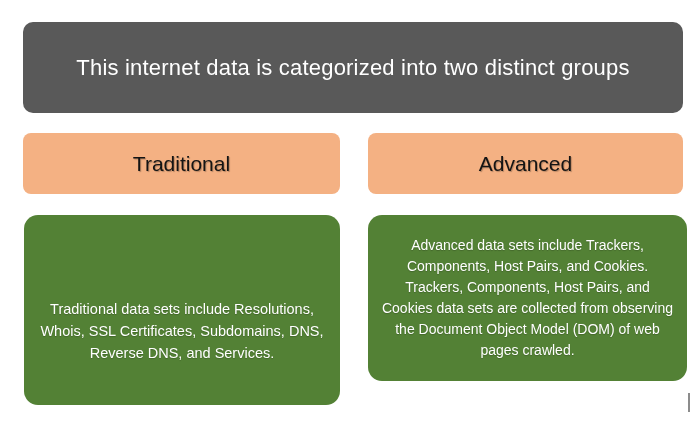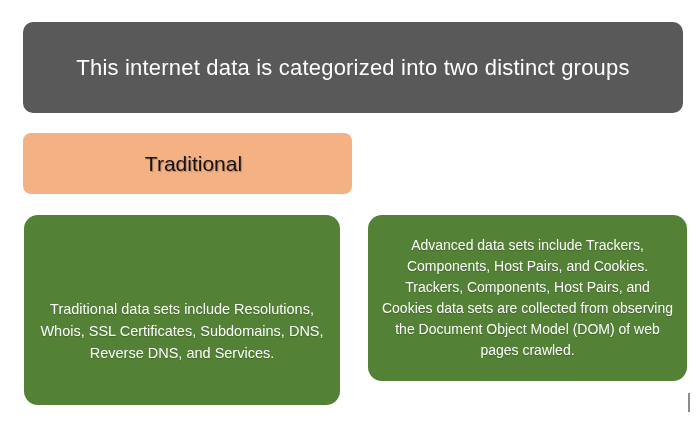--- a/index.html
+++ b/index.html
@@ -39,21 +39,20 @@
   }
   .label-box {
     position: absolute;
     top: 133px;
     height: 61px;
     background: var(--label-bg, #F4B183);
     border-radius: 8px;
     display: flex;
     align-items: center;
     justify-content: center;
-    padding-left: 12px;
   }
   .label-box.left  { left: 23px;  width: 317px; }
   .label-box.right { left: 368px; width: 315px; }
   .label-text {
     color: var(--label-text, #141414);
     font-size: 21px;
     text-shadow: 1px 1px 1px rgba(0,0,0,0.25);
   }
   .desc-box {
     position: absolute;
@@ -89,20 +88,23 @@
 <div class="slide">
 
   <div class="header-box">
     <div class="header-text">This internet data is categorized into two distinct groups</div>
   </div>
 
   <div class="label-box left">
     <span class="label-text">Traditional</span>
   </div>
 
+  <div class="label-box right">
+    <span class="label-text">Advanced</span>
+  </div>
 
   <div class="desc-box left">
     <div class="desc-text">Traditional data sets include Resolutions, Whois, SSL Certificates, Subdomains, DNS, Reverse DNS, and Services.</div>
   </div>
 
   <div class="desc-box right">
     <div class="desc-text">Advanced data sets include Trackers, Components, Host Pairs, and Cookies. Trackers, Components, Host Pairs, and Cookies data sets are collected from observing the Document Object Model (DOM) of web pages crawled.</div>
   </div>
 
   <div class="text-cursor"></div>

